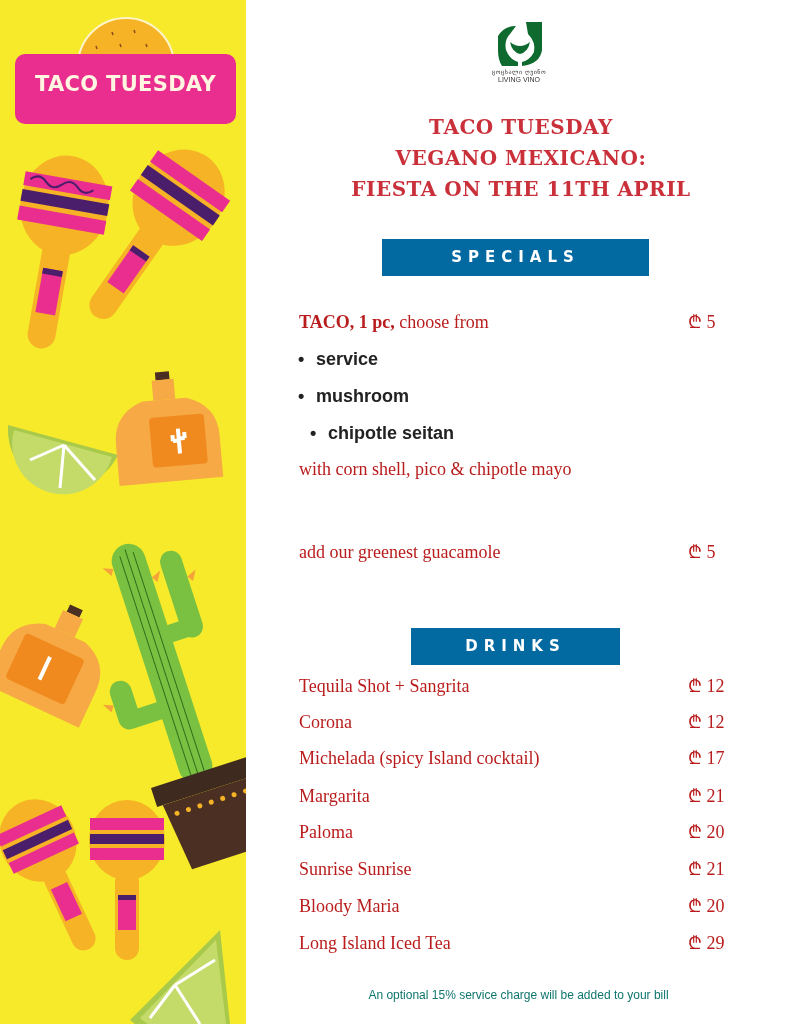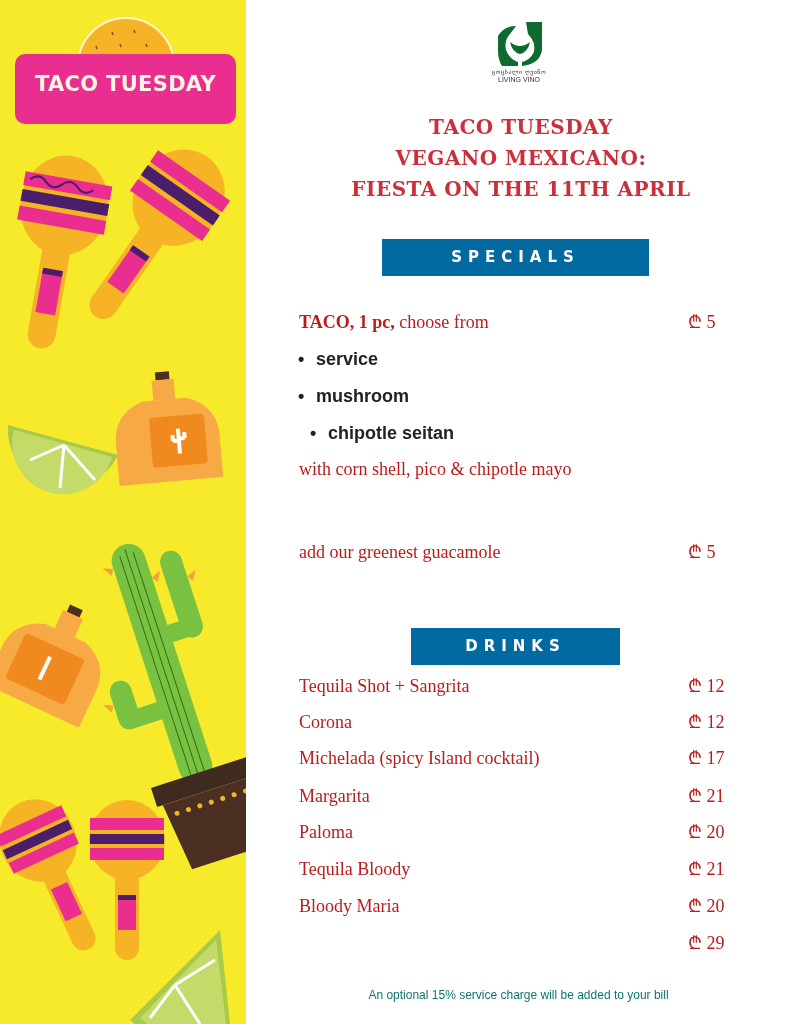--- a/index.html
+++ b/index.html
@@ -199,19 +199,19 @@
   </div>
 
   <div class="section-bar drinks-bar">DRINKS</div>
 
   <div>
     <div class="row" style="top:674px;"><span class="name">Tequila Shot + Sangrita</span><span class="price">₾ 12</span></div>
     <div class="row" style="top:710px;"><span class="name">Corona</span><span class="price">₾ 12</span></div>
     <div class="row" style="top:746px;"><span class="name">Michelada (spicy Island cocktail)</span><span class="price">₾ 17</span></div>
     <div class="row" style="top:784px;"><span class="name">Margarita</span><span class="price">₾ 21</span></div>
     <div class="row" style="top:820px;"><span class="name">Paloma</span><span class="price">₾ 20</span></div>
-    <div class="row" style="top:857px;"><span class="name">Tequila Bloody</span><span class="price">₾ 21</span></div>
+    <div class="row" style="top:857px;"><span class="name">Sunrise Sunrise</span><span class="price">₾ 21</span></div>
     <div class="row" style="top:894px;"><span class="name">Bloody Maria</span><span class="price">₾ 20</span></div>
-    <div class="row" style="top:931px;"><span class="price">₾ 29</span></div>
+    <div class="row" style="top:931px;"><span class="name">Long Island Iced Tea</span><span class="price">₾ 29</span></div>
   </div>
 
   <div class="footnote">An optional 15% service charge will be added to your bill</div>
 </div>
 
 </body></html>

